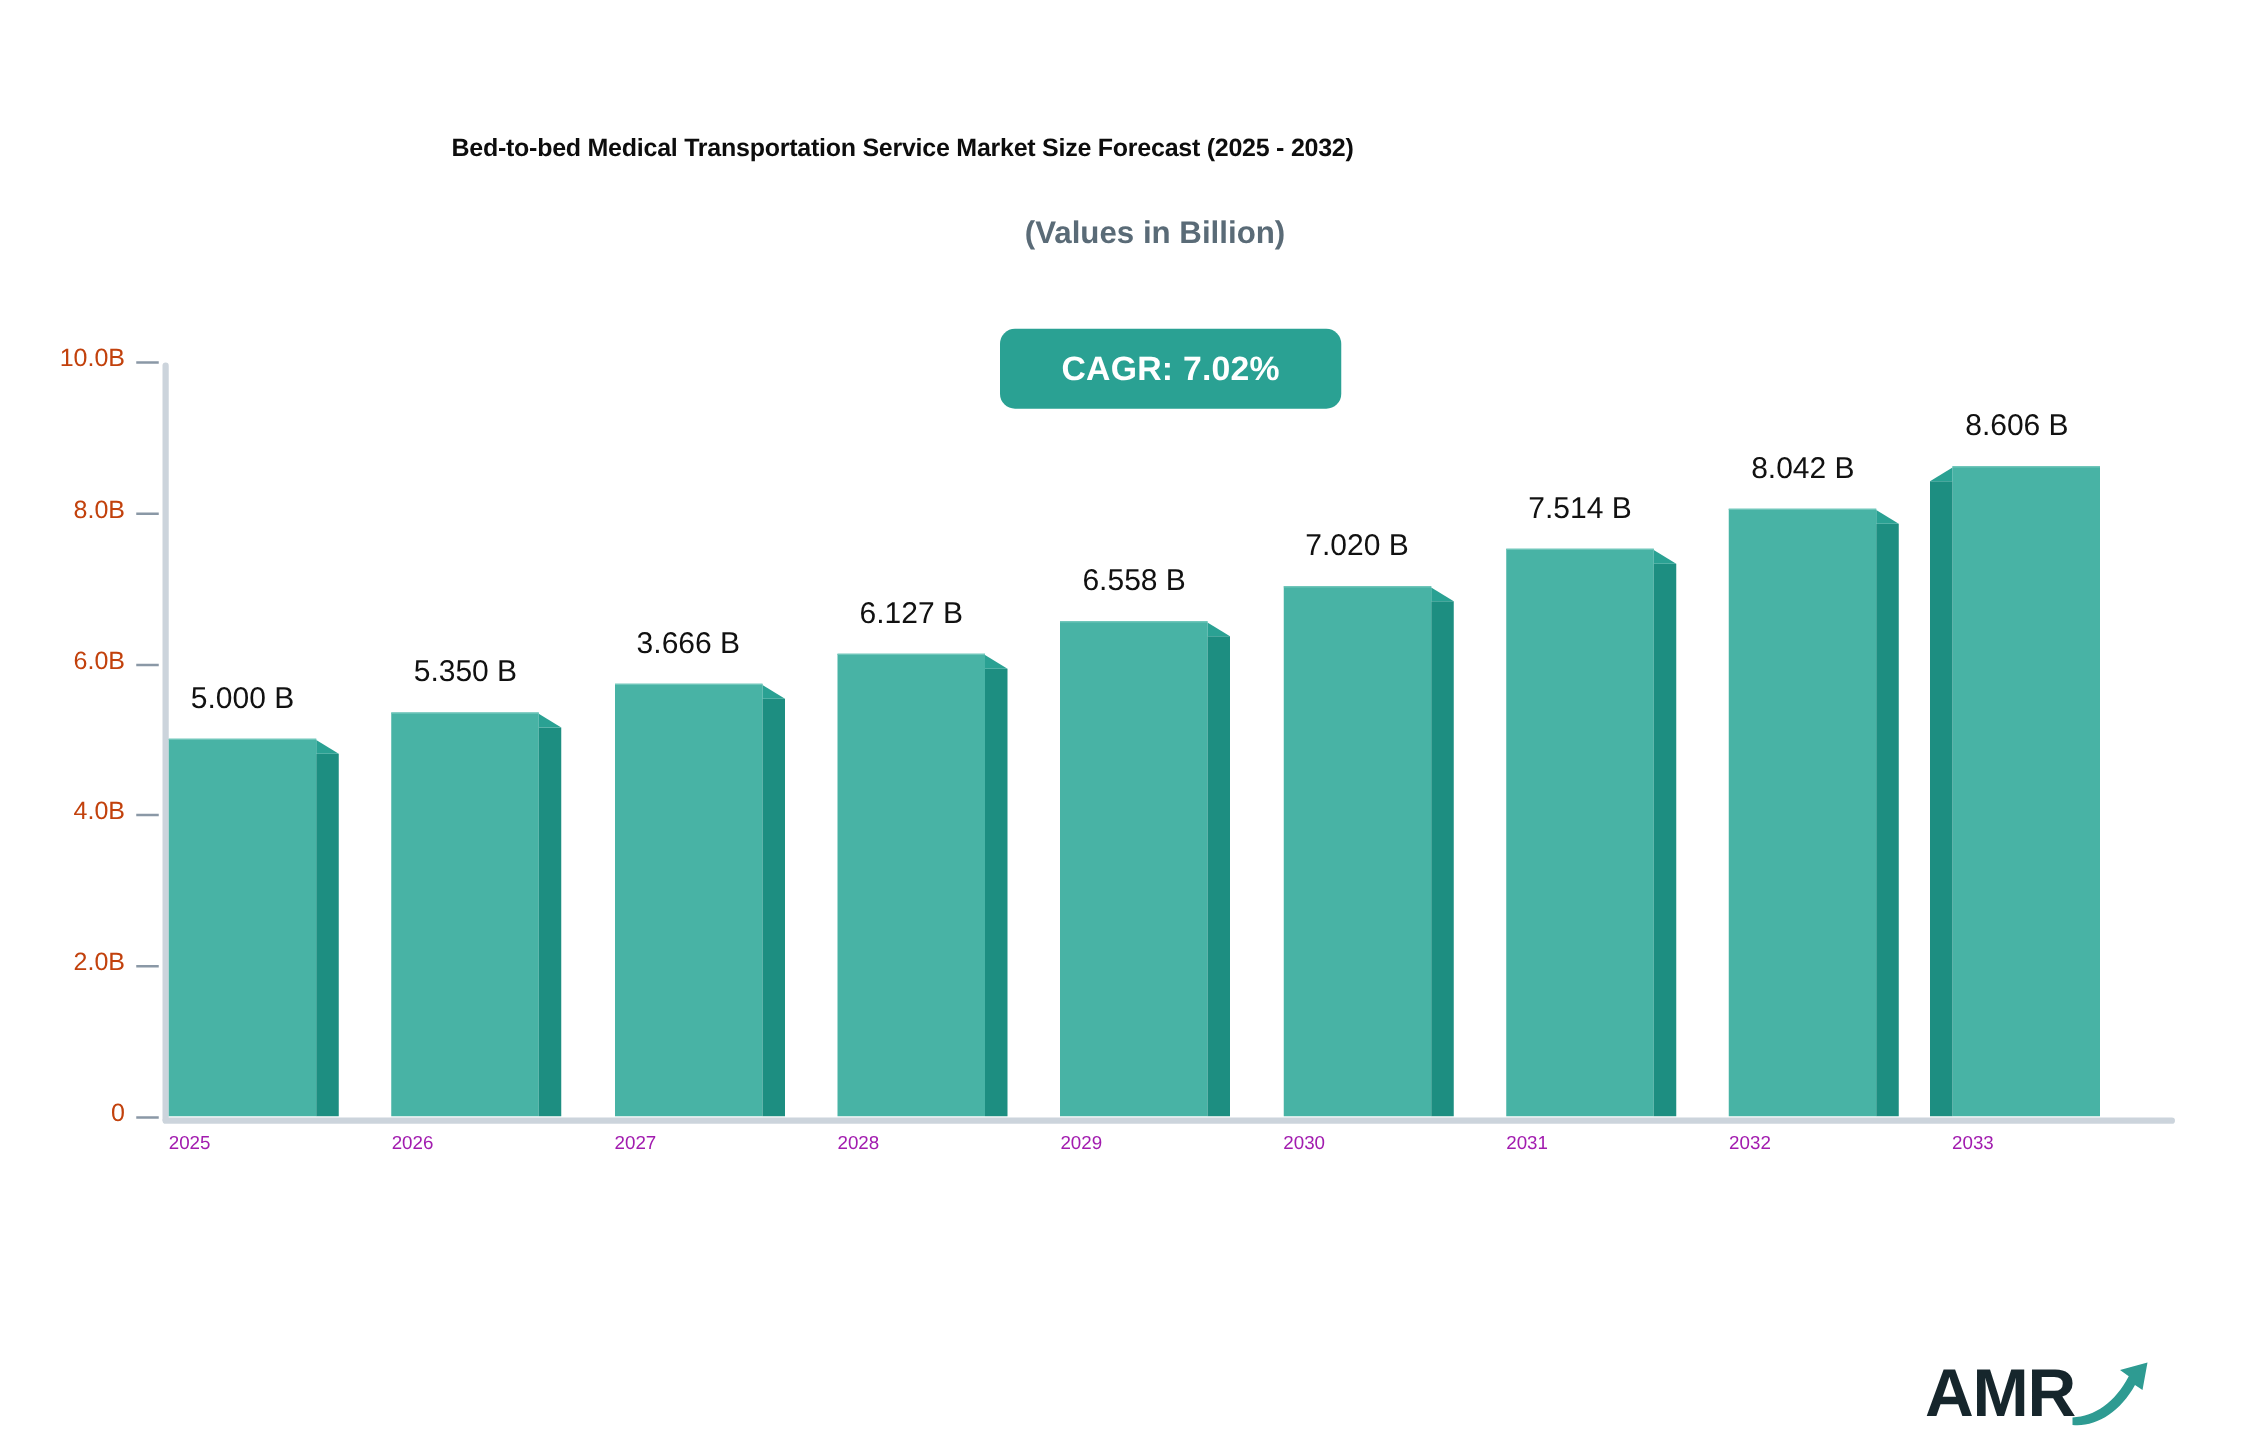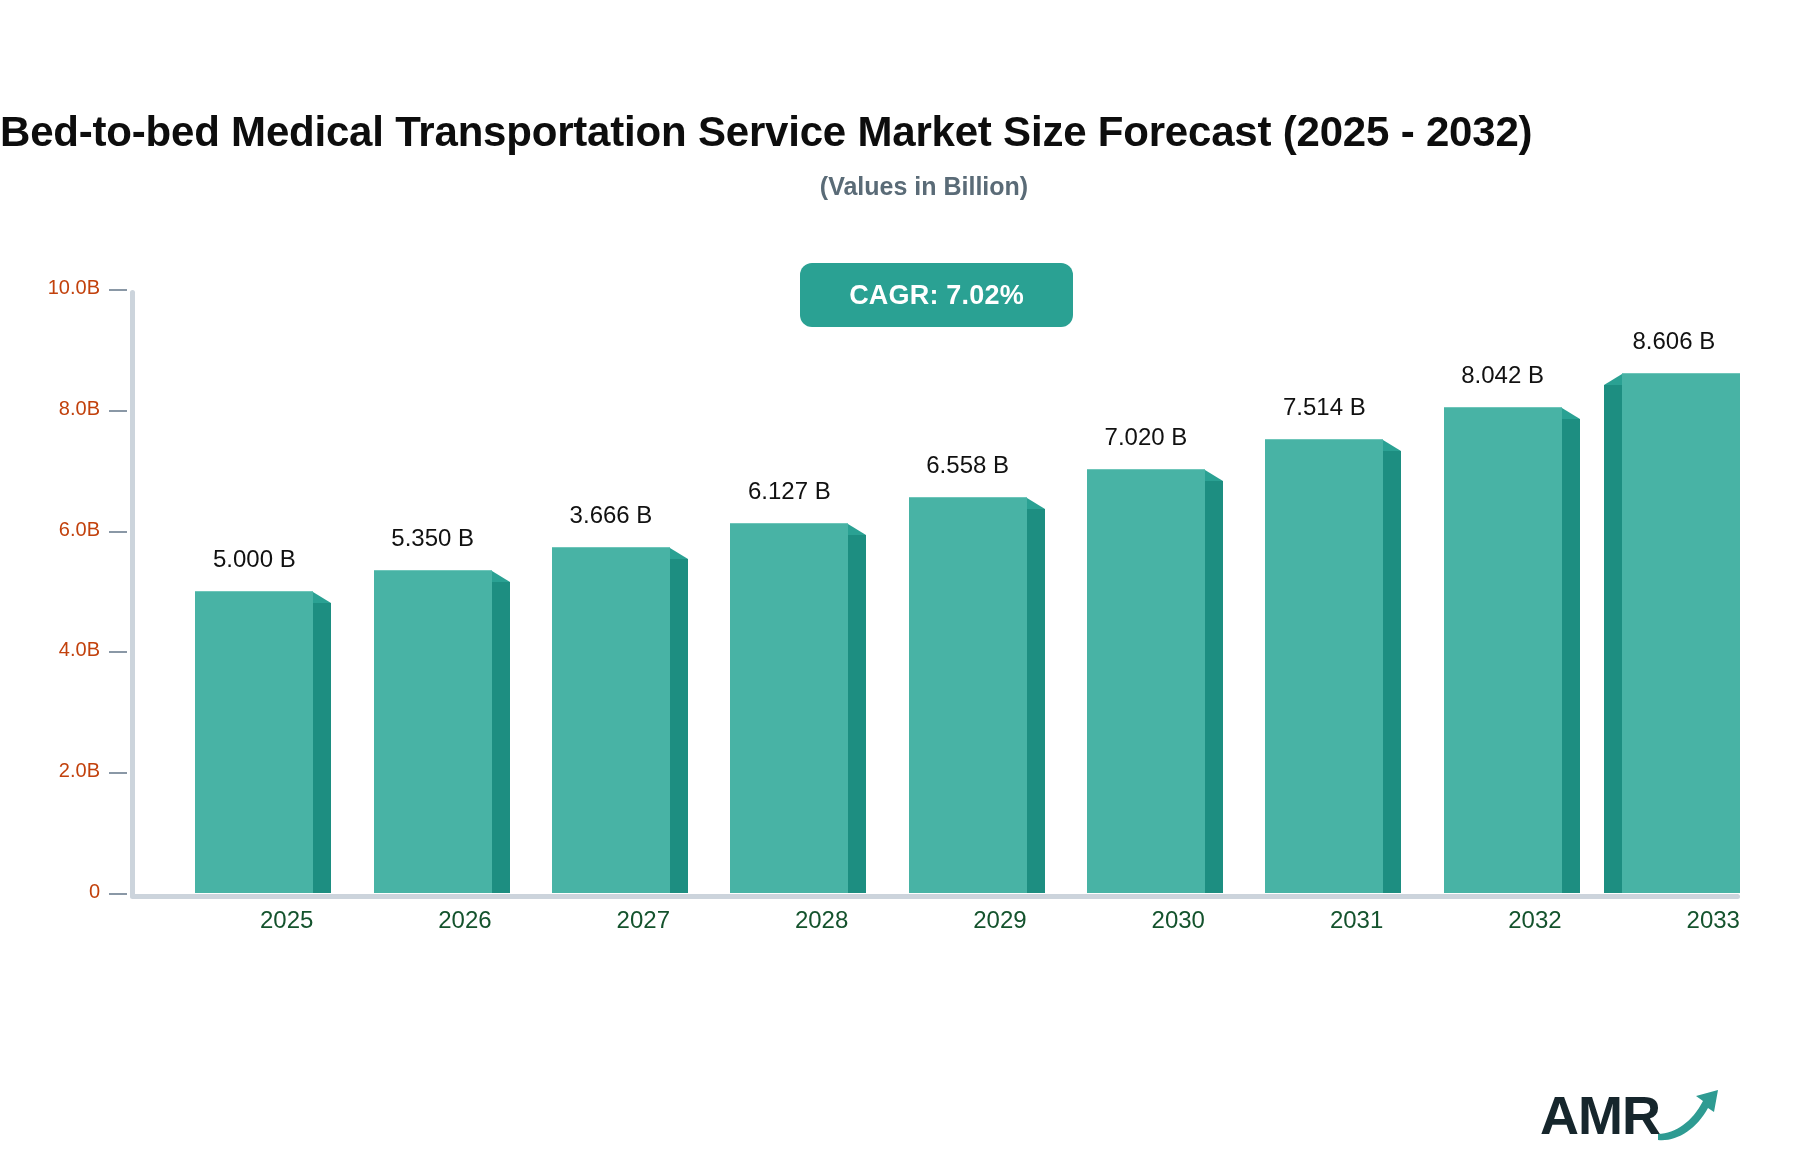--- a/index.html
+++ b/index.html
@@ -8,21 +8,21 @@
     background: #ffffff;
     font-family: "Liberation Sans", sans-serif;
     overflow: hidden;
   }
   #page { position: relative; width: 1800px; height: 1156px; background: #fff; }
 
   
   .title {
     position: absolute; left: 0; top: 108px; width: 1444px;
     text-align: center;
-    font-size: 42px; font-weight: 700; color: #0d0d0d;
+    font-size: 20px; font-weight: 700; color: #0d0d0d;
     letter-spacing: -0.2px;
     white-space: nowrap;
   }
   .subtitle {
     position: absolute; left: 0; top: 172px; width: 1800px;
     text-align: center;
     font-size: 25px; font-weight: 700; color: #5a6b77; padding-left: 48px;
   }
 
   
@@ -64,21 +64,21 @@
     width: 18px; height: 2px; background: #8a98a6;
   }
 
   
   .bars {
     position: absolute; left: 5px; top: 0; right: 0; bottom: 5px;
     display: flex; align-items: flex-end;
   }
   .bar-slot {
     position: relative; flex: 1 1 0; height: 100%;
-    display: flex; align-items: flex-end; justify-content: flex-end;
+    display: flex; align-items: flex-end; justify-content: flex-start;
   }
   .bar-wrap { position: relative; width: 118px; }
   .bar-face {
     position: relative;
     width: 118px;
     background: #48b3a5;
     border-top: 1px solid #6fc6ba;
   }
   
   .bar-side-r {
@@ -108,22 +108,22 @@
     font-size: 24px; color: #111; white-space: nowrap;
   }
   .bar-label.shift-left { left: 44%; }
 
   
   .x-labels {
     position: absolute; left: 135px; top: 906px; width: 1605px;
     display: flex;
   }
   .x-label {
-    flex: 1 1 0; text-align: right;
-    font-size: 24px; color: #14532d;
+    flex: 1 1 0; text-align: left;
+    font-size: 15px; color: #a21caf;
   }
 
   
   .logo {
     position: absolute; left: 1540px; top: 1084px;
     display: flex; align-items: center; gap: 2px;
   }
   .logo-text {
     font-size: 54px; font-weight: 700; color: #16262c;
     letter-spacing: -1px; line-height: 1;

